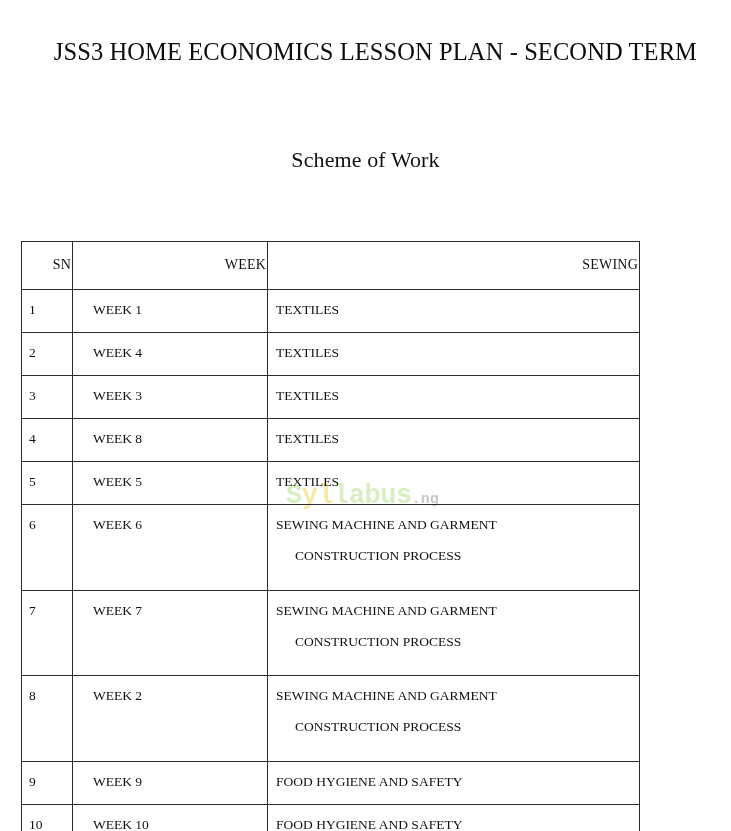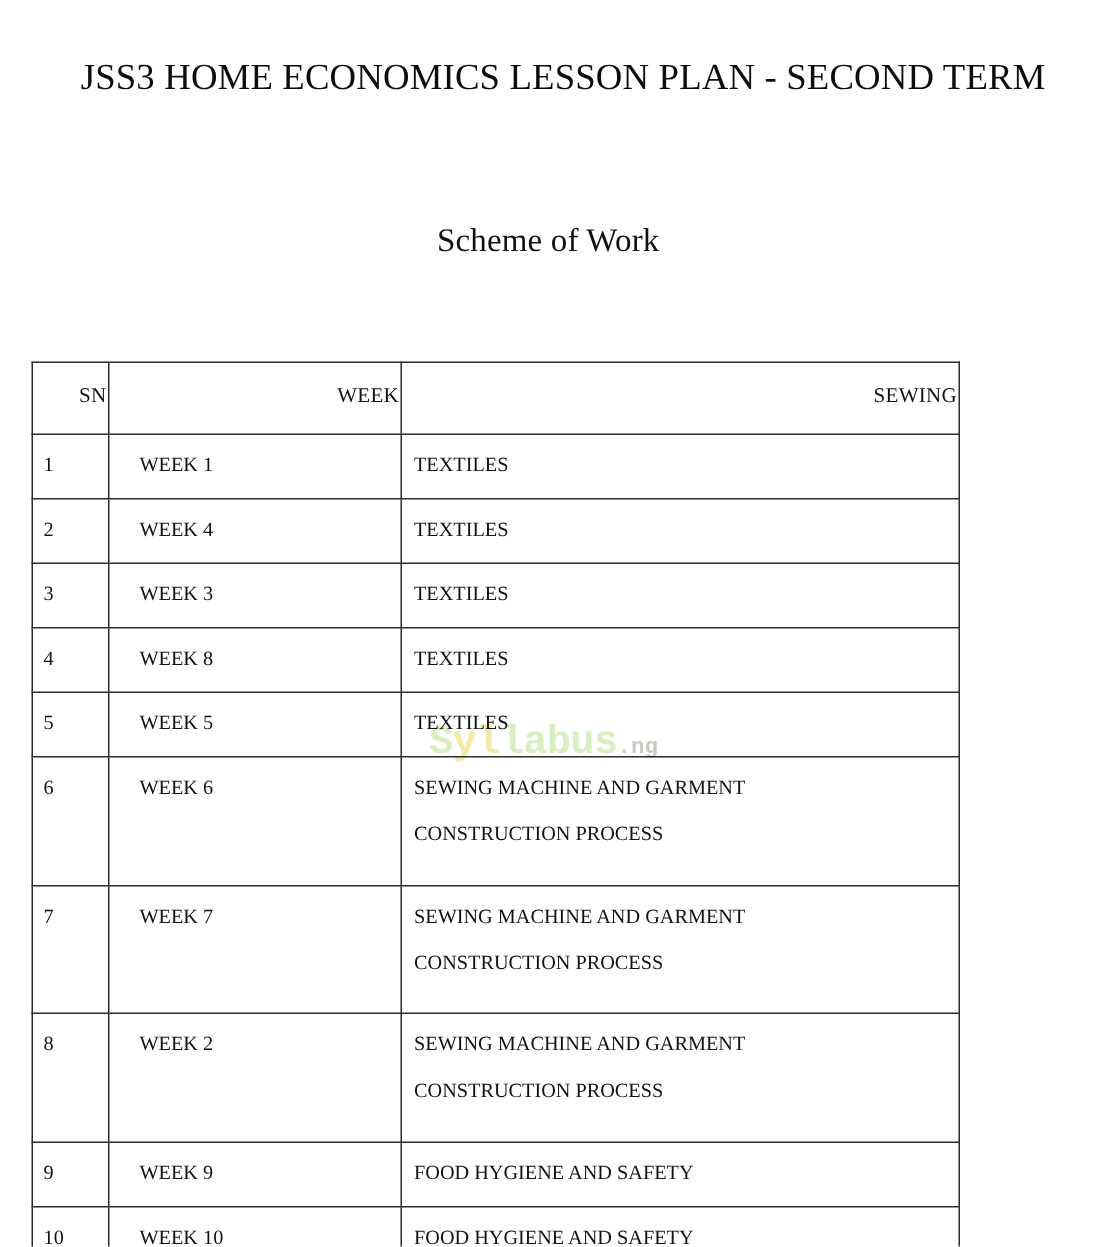--- a/index.html
+++ b/index.html
@@ -86,21 +86,21 @@
   col.c-sn    { width: 51px; }
   col.c-week  { width: 195px; }
   col.c-topic { width: 372px; }
 
   
   table.scheme tbody tr.tall td {
     padding-top: 9px;
     padding-bottom: 23px;
   }
   .topic-line { display: block; }
-  .topic-line + .topic-line { margin-top: 9px; }
+  .topic-line + .topic-line { margin-top: 9px; margin-left: 19px; }
 
   
   .watermark {
     position: absolute;
     left: 286px;
     top: 483px;
     font-family: Liberation Mono, monospace;
     font-size: 27px;
     font-weight: bold;
     letter-spacing: -0.5px;

